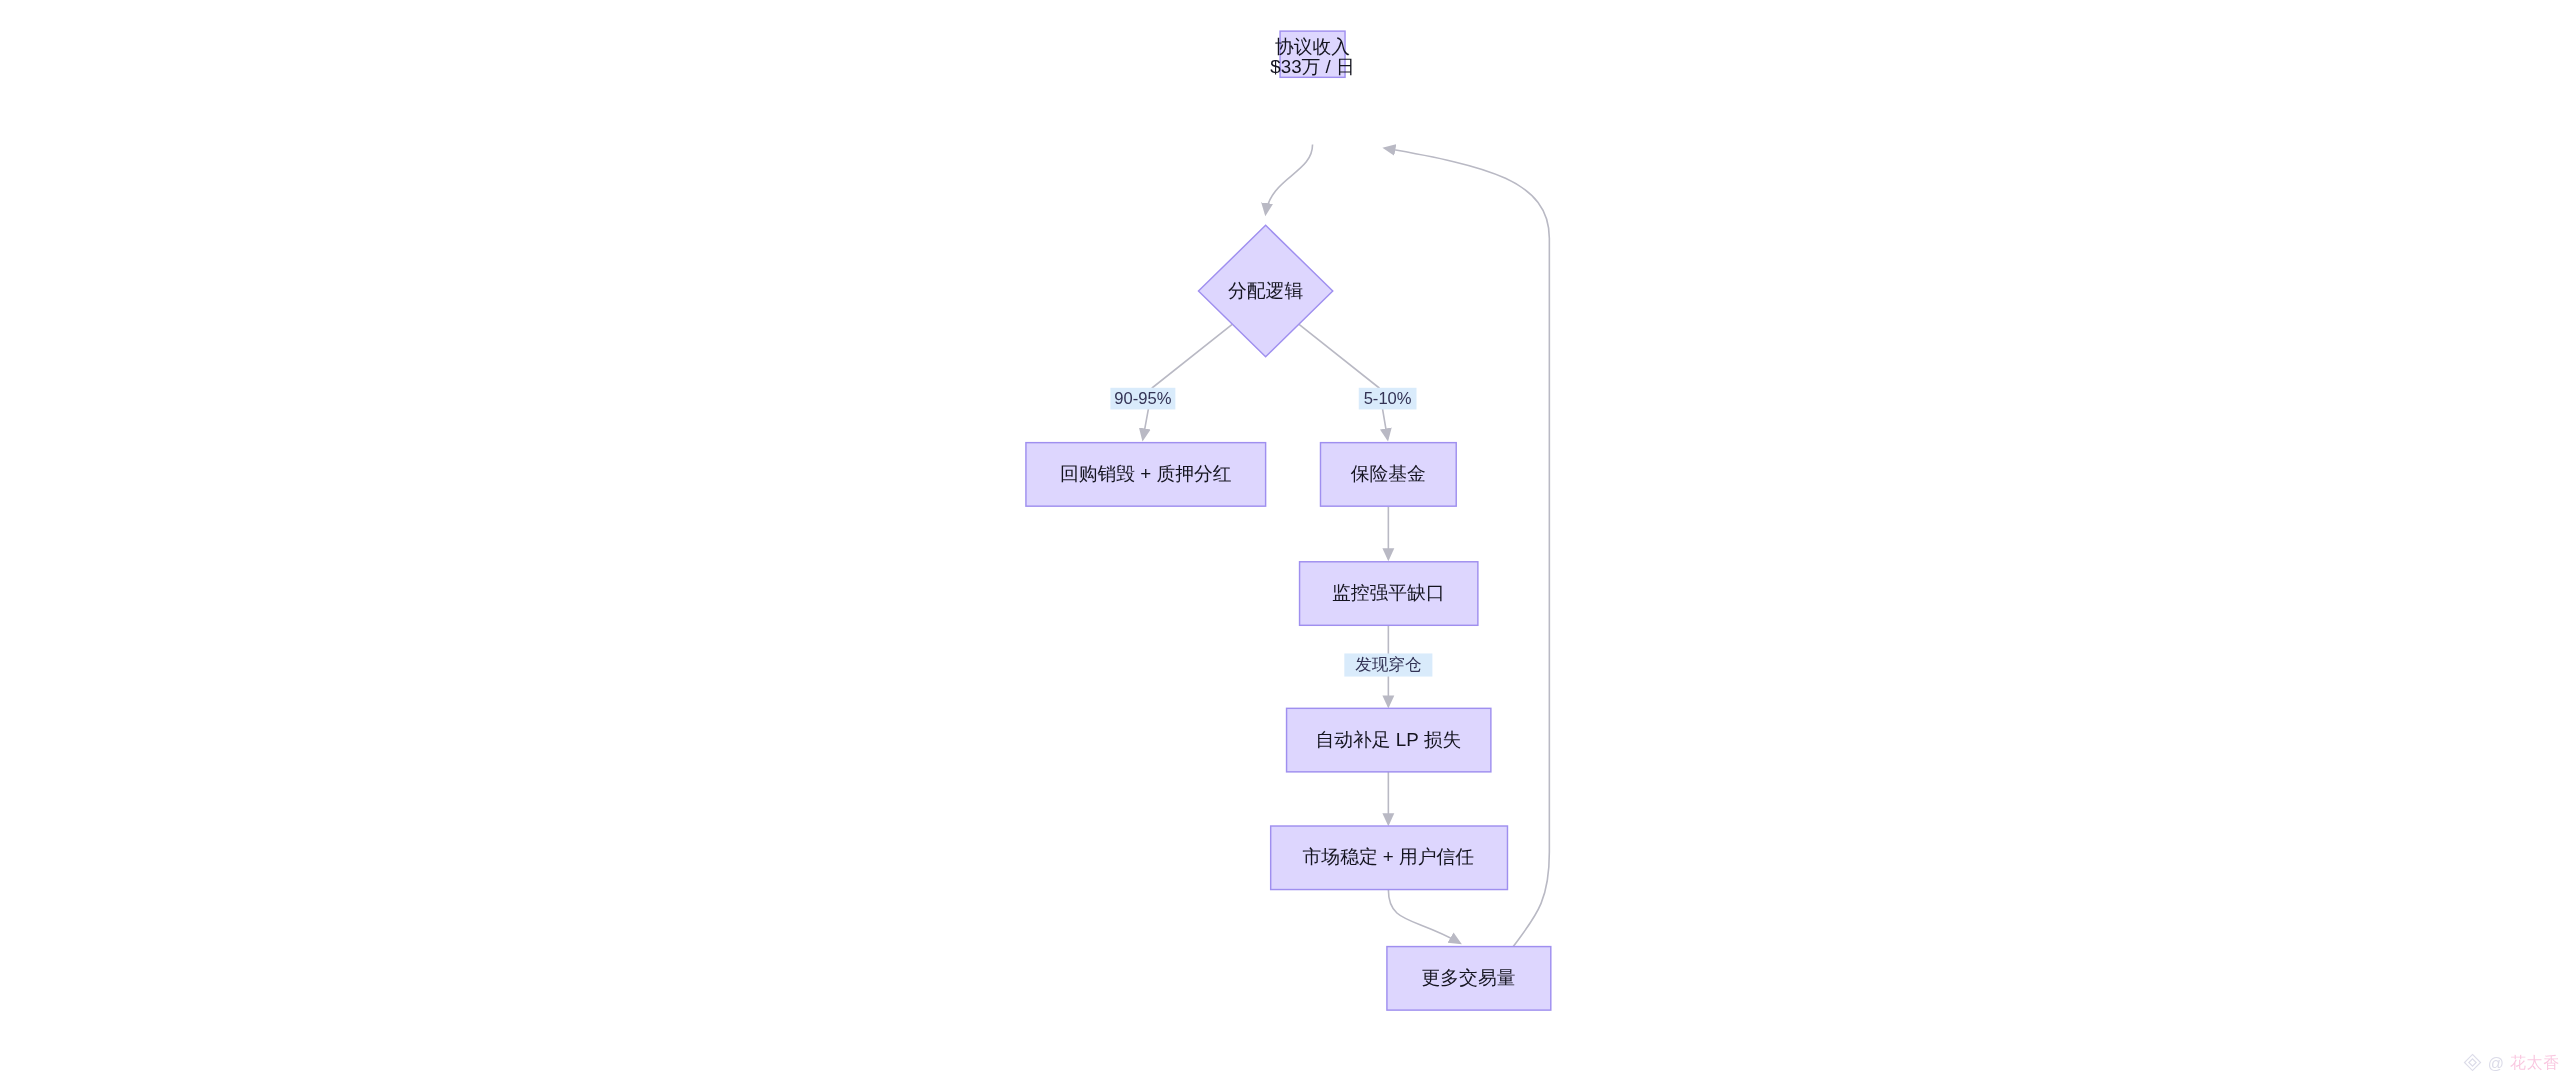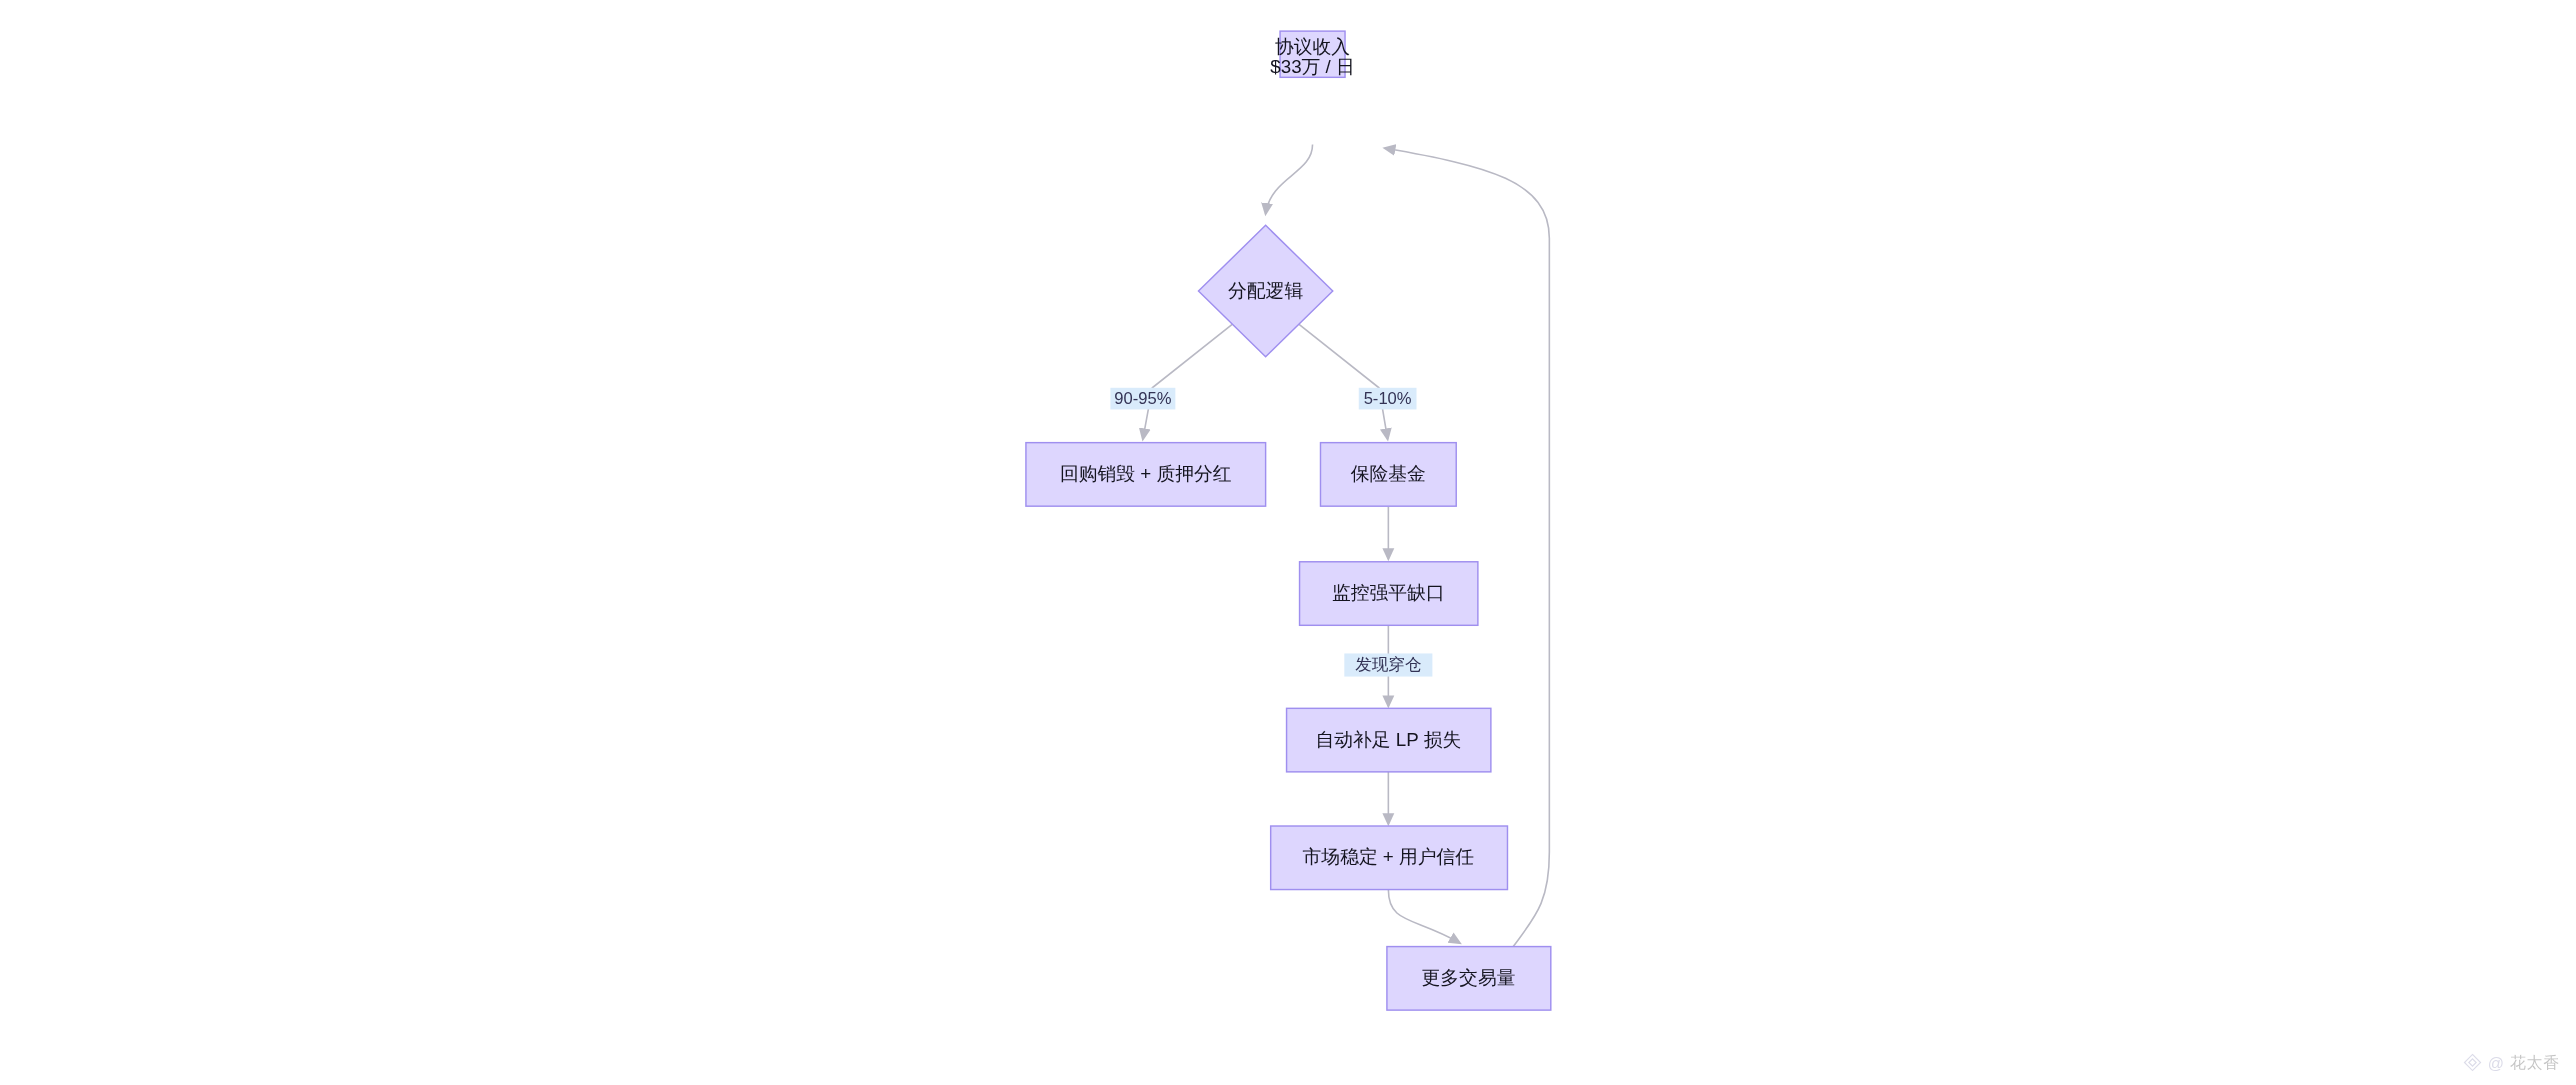--- a/index.html
+++ b/index.html
@@ -58,21 +58,21 @@
     bottom: 11.6px;
     display: flex;
     align-items: center;
     gap: 5.8px;
     opacity: 0.30;
     user-select: none;
   }
   .watermark-text {
     font-family: Liberation Serif, serif;
     font-size: 16px;
-    color: #404040;
+    color: #ec4899;
     letter-spacing: 0.7px;
   }
   .watermark-mark {
     font-family: "Liberation Sans", "DejaVu Sans", sans-serif;
     font-size: 16px;
     color: #8a8ab5;
   }
 </style>
 </head>
 <body>

